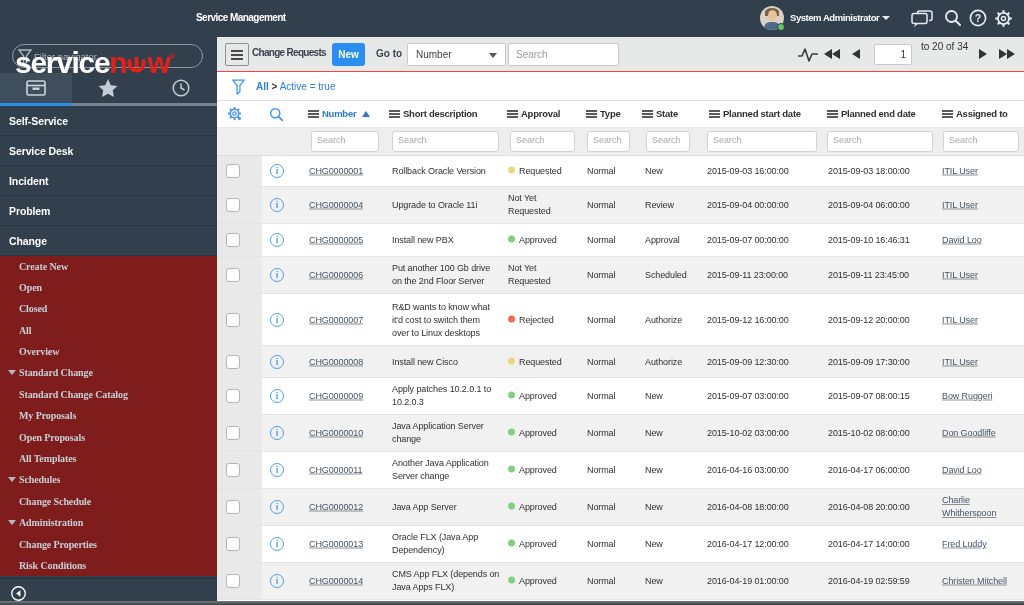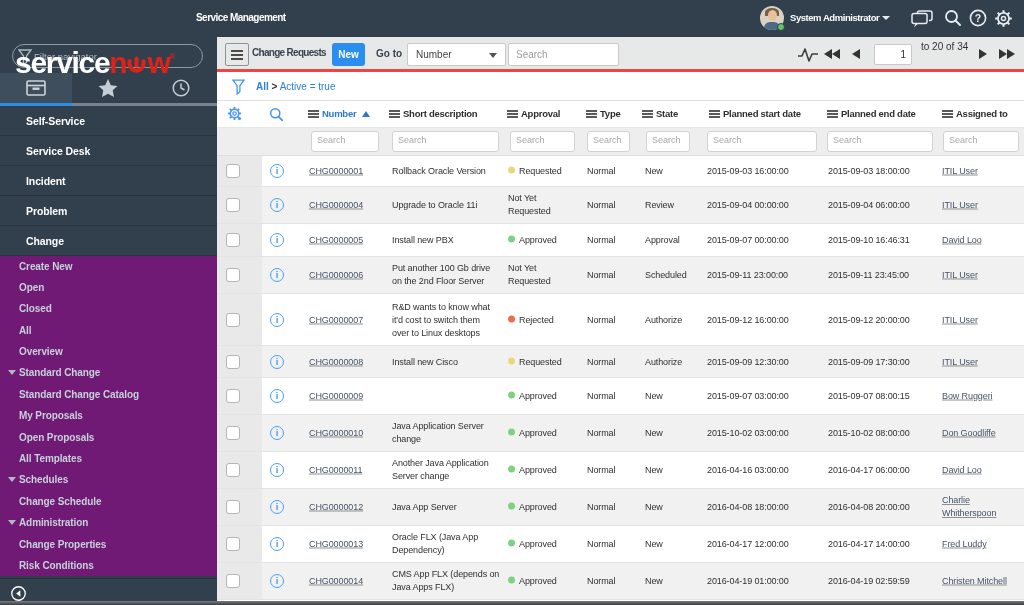--- a/index.html
+++ b/index.html
@@ -27,29 +27,29 @@
 #filterbox { position:absolute; left:12px; top:7px; width:191px; height:24px; border:1px solid #8d99a4; border-radius:12px; }
 #filterbox .ftxt { position:absolute; left:21px; top:5.5px; font-size:9.5px; color:#aebac4; }
 #filterbox svg { position:absolute; left:5px; top:4px; }
 #tabs { position:absolute; left:0; top:36px; width:217px; height:31px; }
 .tab { position:absolute; top:0; height:29.5px; width:72.3px; }
 .tab.act { background:#3f4e5d; }
 #tabline { position:absolute; top:29.5px; left:0; width:217px; height:3px; background:#76828f; }
 #tablineb { position:absolute; top:29.5px; left:0; width:72.3px; height:3px; background:#2a8ceb; }
 .tab svg { position:absolute; left:50%; top:50%; transform:translate(-50%,-50%); }
 #menu { position:absolute; left:0; top:68.5px; width:217px; background:#323f4d; }
-.sec { height:30px; line-height:30px; padding-left:26px; color:#fff; font-size:10.5px; font-weight:bold; letter-spacing:-0.1px; border-bottom:1px solid #2a3542; }
-#submenu { background:#701a75; }
+.sec { height:30px; line-height:30px; padding-left:9px; color:#fff; font-size:10.5px; font-weight:bold; letter-spacing:-0.1px; border-bottom:1px solid #2a3542; }
+#submenu { background:#7f1d1d;font-family:Liberation Serif, serif; }
 .mi { height:21.4px; line-height:21.4px; padding-left:19px; color:#c6d0d8; font-size:10px; font-weight:bold; letter-spacing:-0.1px; position:relative; }
 .mi .arr { position:absolute; left:8px; top:8px; width:0; height:0; border-left:4px solid transparent; border-right:4px solid transparent; border-top:5px solid #aeb9c2; }
 #sfoot { position:absolute; left:0; top:540.5px; width:217px; height:28px; background:#323f4d; border-top:1px solid #28323d; }
 #sfoot svg { position:absolute; left:11px; top:7px; }
 
 
-#toolbar { position:absolute; left:0; top:0; width:807px; height:35px; background:#e7e9e9; border-bottom:3px solid #ef4444; }
+#toolbar { position:absolute; left:0; top:0; width:807px; height:35px; background:#e7e9e9; border-bottom:1px solid #ef4444; }
 #hamb { position:absolute; left:8px; top:6px; width:24px; height:23px; border:1px solid #8d9499; border-radius:2px; }
 #hamb .b { position:absolute; left:5px; width:12px; height:2px; background:#4a4a4a; }
 #ttl { position:absolute; left:35px; top:10px; font-size:10px; font-weight:bold; color:#3a4450; letter-spacing:-0.7px; }
 #newbtn { position:absolute; left:115px; top:6px; width:33px; height:23px; background:#2a8ef0; border-radius:3px; color:#fff; font-size:10px; font-weight:bold; text-align:center; line-height:23px; }
 #goto { position:absolute; left:159px; top:11px; font-size:10px; font-weight:bold; color:#3a4450; }
 #gsel { position:absolute; left:190px; top:6px; width:99px; height:23px; background:#fff; border:1px solid #c9c9c9; border-radius:2px; font-size:10px; color:#444; line-height:21px; padding-left:8px; }
 #gsel .car { position:absolute; right:8px; top:9px; width:0; height:0; border-left:4px solid transparent; border-right:4px solid transparent; border-top:5px solid #555; }
 #gsearch { position:absolute; left:291px; top:6px; width:111px; height:23px; background:#fff; border:1px solid #c9c9c9; border-radius:2px; font-size:10px; color:#9b9b9b; line-height:21px; padding-left:7px; }
 .tri-l { display:inline-block; width:0; height:0; border-top:5px solid transparent; border-bottom:5px solid transparent; border-right:8px solid #333; }
 .tri-r { display:inline-block; width:0; height:0; border-top:5px solid transparent; border-bottom:5px solid transparent; border-left:8px solid #333; }
@@ -350,20 +350,21 @@
       <span class="c st">Authorize</span>
       <span class="c ps">2015-09-09 12:30:00</span>
       <span class="c pe">2015-09-09 17:30:00</span>
       <a class="c asg lnk">ITIL User</a>
     </div>
   <div class="row odd" style="top:341px;height:37px">
       <div class="cbcol"></div>
       <span class="cb"></span>
       <span class="info">i</span>
       <a class="c num lnk">CHG0000009</a>
+      <span class="c sd wrap">Apply patches 10.2.0.1 to<br>10.2.0.3</span>
       <span class="c ap"><span class="dot g"></span>Approved</span>
       <span class="c ty">Normal</span>
       <span class="c st">New</span>
       <span class="c ps">2015-09-07 03:00:00</span>
       <span class="c pe">2015-09-07 08:00:15</span>
       <a class="c asg lnk">Bow Ruggeri</a>
     </div>
   <div class="row even" style="top:378px;height:37px">
       <div class="cbcol"></div>
       <span class="cb"></span>

